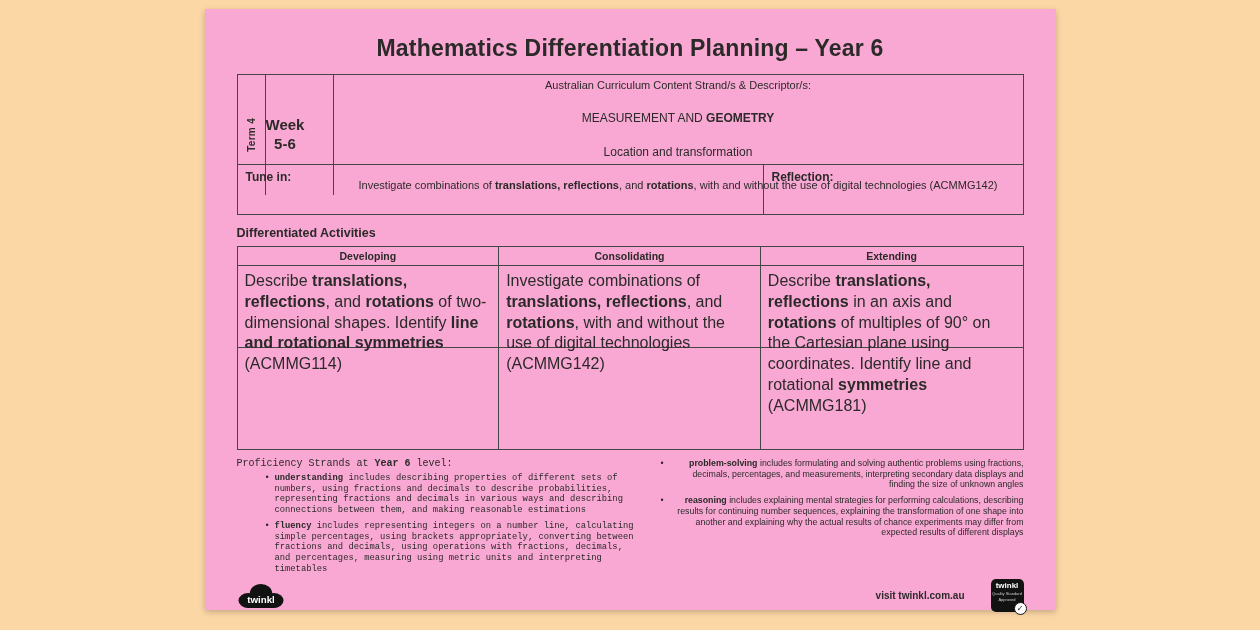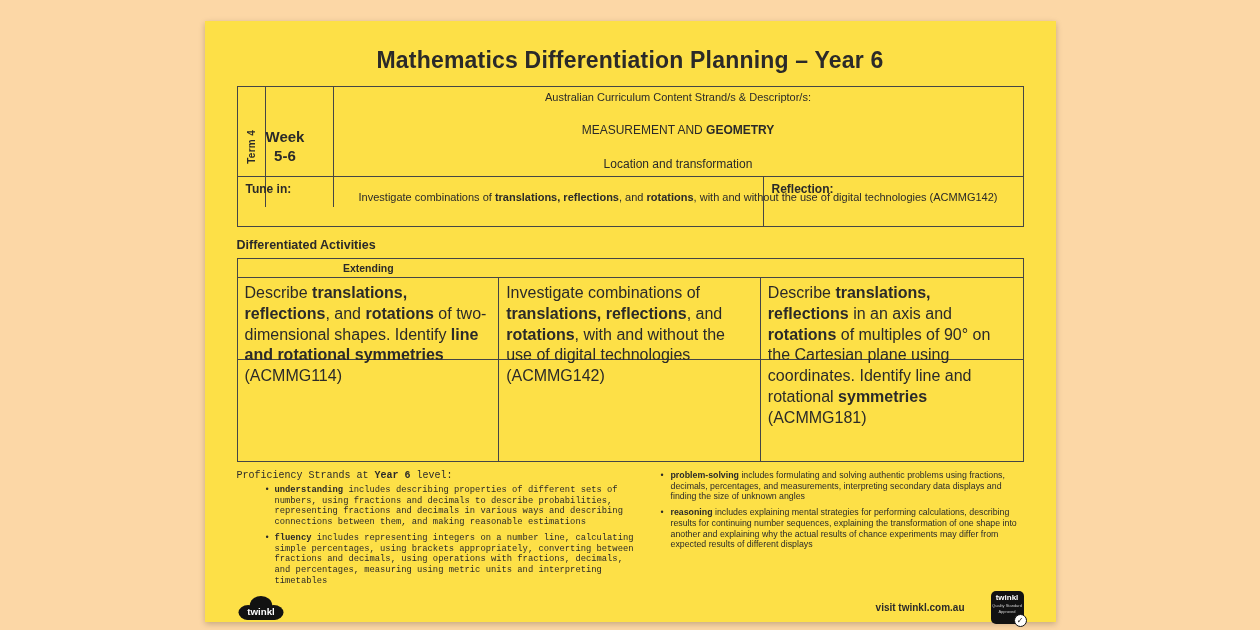--- a/index.html
+++ b/index.html
@@ -4,22 +4,22 @@
 <style>
   html, body { margin: 0; padding: 0; }
   body {
     width: 1260px; height: 630px; overflow: hidden;
     background: #fcd7a6;
     font-family: "Liberation Sans", "DejaVu Sans", sans-serif;
     color: #2b2a29;
   }
   .page {
     width: 851px; height: 601px;
-    margin: 21px auto 0;
-    background: #fde047;
+    margin: 9px auto 0;
+    background: #f9a8d4;
     box-shadow: 0 2px 6px rgba(0,0,0,0.22);
     box-sizing: border-box;
     padding: 0 32px 28px;
     display: flex; flex-direction: column;
   }
   .title {
     margin: 26px 0 0; text-align: center;
     font-size: 23px; font-weight: 700; letter-spacing: 0.2px;
   }
   
@@ -52,21 +52,21 @@
   .at-hcell { text-align: center; font-weight: 700; font-size: 10.5px; padding: 3px 2px; }
   .at-content { border-bottom: 1px solid #454545; height: 81px; }
   .at-ccell { font-size: 16px; line-height: 1.3; padding: 5px 7px; box-sizing: border-box; }
   .at-empty { height: 101px; }
   
   .proficiency { margin-top: 6px; display: flex; gap: 20px; }
   .prof-left { width: 400px; font-family: Liberation Mono, monospace; }
   .prof-right { flex: 1; }
   .prof-heading { font-size: 10px; margin: 2px 0 4px; }
   .bullet-list { list-style: none; margin: 0; padding: 0 0 0 28px; }
-  .prof-right .bullet-list { padding-left: 4px; margin-top: 2px; }
+  .prof-right .bullet-list { padding-left: 4px; margin-top: 2px; text-align: right; }
   .bullet-item { position: relative; font-size: 8.8px; line-height: 1.22; padding-left: 10px; margin-bottom: 5px; }
   .bullet-item::before { content: "\2022"; position: absolute; left: 0; top: 0; }
   
   .footer { margin-top: auto; display: flex; justify-content: space-between; align-items: center; }
   .logo-svg { width: 48px; height: 30px; display: block; }
   .footer-right { display: flex; align-items: center; gap: 26px; }
   .visit-text { font-size: 10px; font-weight: 700; }
   .quality-badge {
     width: 33px; height: 33px; background: #121212; border-radius: 5px;
     display: flex; flex-direction: column; align-items: center;
@@ -111,20 +111,22 @@
       <div class="cell label-cell">
         <span>Reflection:</span>
       </div>
     </div>
   </div>
 
   <h2 class="activities-heading">Differentiated Activities</h2>
 
   <div class="activities-table">
     <div class="at-row at-header">
+      <div class="at-hcell bordered-right">Developing</div>
+      <div class="at-hcell bordered-right">Consolidating</div>
       <div class="at-hcell">Extending</div>
     </div>
     <div class="at-row at-content">
       <div class="at-ccell bordered-right"><span>Describe </span><span style="font-weight: 700;">translations, reflections</span><span>, and </span><span style="font-weight: 700;">rotations</span><span> of two-dimensional shapes. Identify </span><span style="font-weight: 700;">line and rotational symmetries</span><span> (ACMMG114)</span></div>
       <div class="at-ccell bordered-right"><span>Investigate combinations of </span><span style="font-weight: 700;">translations, reflections</span><span>, and </span><span style="font-weight: 700;">rotations</span><span>, with and without the use of digital technologies (ACMMG142)</span></div>
       <div class="at-ccell"><span>Describe </span><span style="font-weight: 700;">translations, reflections</span><span> in an axis and </span><span style="font-weight: 700;">rotations</span><span> of multiples of 90° on the Cartesian plane using coordinates. Identify line and rotational </span><span style="font-weight: 700;">symmetries</span><span> (ACMMG181)</span></div>
     </div>
     <div class="at-row at-empty">
       <div class="at-ccell bordered-right"></div>
       <div class="at-ccell bordered-right"></div>

